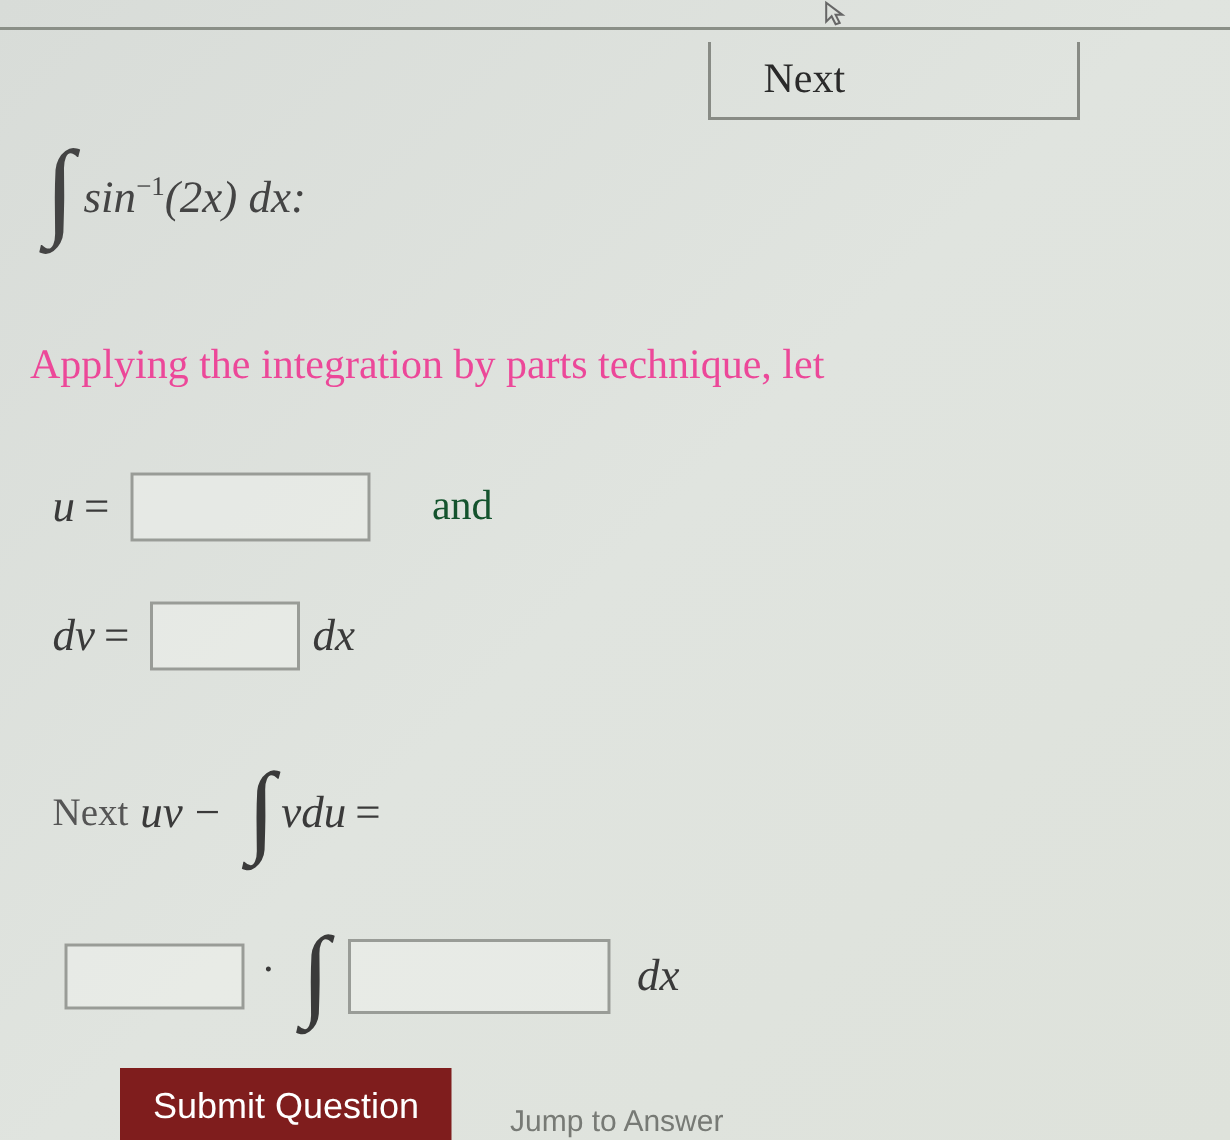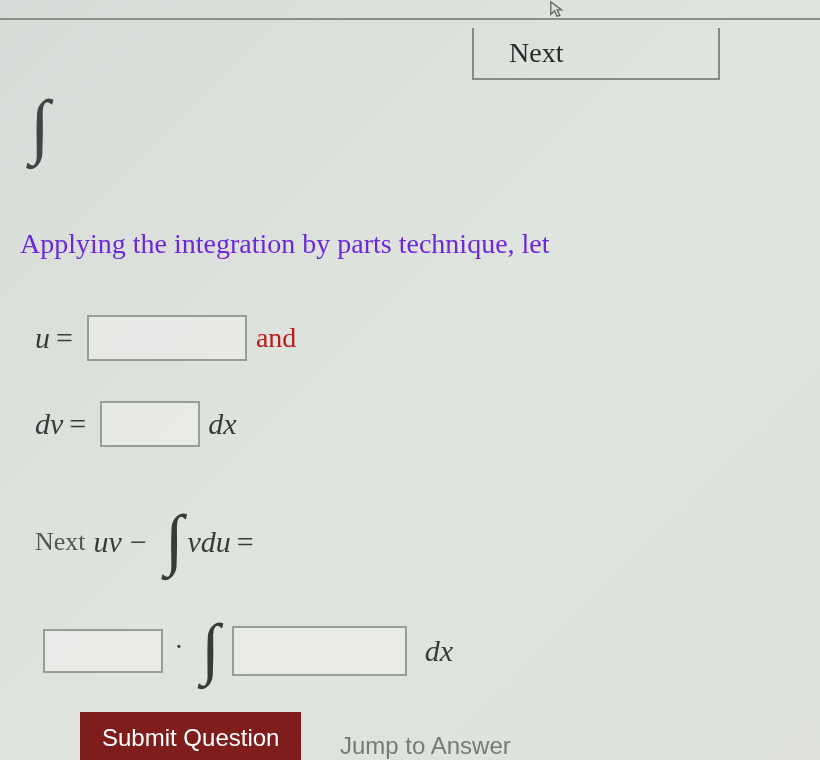--- a/index.html
+++ b/index.html
@@ -82,21 +82,21 @@
     }
     
     .math-text sup {
       font-size: 18px;
       font-style: normal;
     }
     
     .line2 {
       margin-top: 55px;
       font-size: 28px;
-      color: #6d28d9;
+      color: #ec4899;
     }
     
     .row {
       display: flex;
       align-items: center;
       margin-top: 40px;
       font-family: 'Times New Roman', serif;
       font-style: italic;
       font-size: 30px;
       color: #3a3a3a;
@@ -146,22 +146,22 @@
     
     .input-med {
       width: 175px;
       height: 50px;
     }
     
     .and-text {
       font-style: normal;
       font-family: Georgia, serif;
       font-size: 28px;
-      margin-left: 1px;
-      color: #b91c1c;
+      margin-left: 33px;
+      color: #14532d;
     }
     
     .then-text {
       font-style: normal;
       font-family: Georgia, serif;
       font-size: 26px;
       color: #555;
     }
     
     .integral-mid {
@@ -205,41 +205,42 @@
       font-size: 24px;
       font-family: Arial, sans-serif;
       cursor: pointer;
     }
     
     .jump-link {
       position: absolute;
       bottom: 0;
       left: 340px;
       color: #777a75;
-      font-size: 24px;
+      font-size: 20px;
       font-family: Arial, sans-serif;
       cursor: pointer;
       padding-top: 12px;
     }
   </style>
 </head>
 <body>
 
 <div class="top-border"></div>
 
 <svg class="cursor-hint" viewBox="0 0 20 20">
   <path d="M2 2 L2 16 L6 12 L9 18 L12 17 L9 11 L14 11 Z" fill="none" stroke="#666" stroke-width="1.5"></path>
 </svg>
 
 <button class="next-button">Next</button>
 
 <div class="content">
 
   <div class="line1">
     <span class="integral-symbol">∫</span>
+    <span class="math-text">sin<sup>−1</sup>(2<span style="font-style:italic">x</span>) <span style="font-style:italic">dx</span>:</span>
   </div>
 
   <div class="line2">Applying the integration by parts technique, let</div>
 
   <div class="row row-u">
     <span>u</span>
     <span class="eq-sign">=</span>
     <input type="text" class="input-box input-u" value="" style="">
     <span class="and-text">and</span>
   </div>

